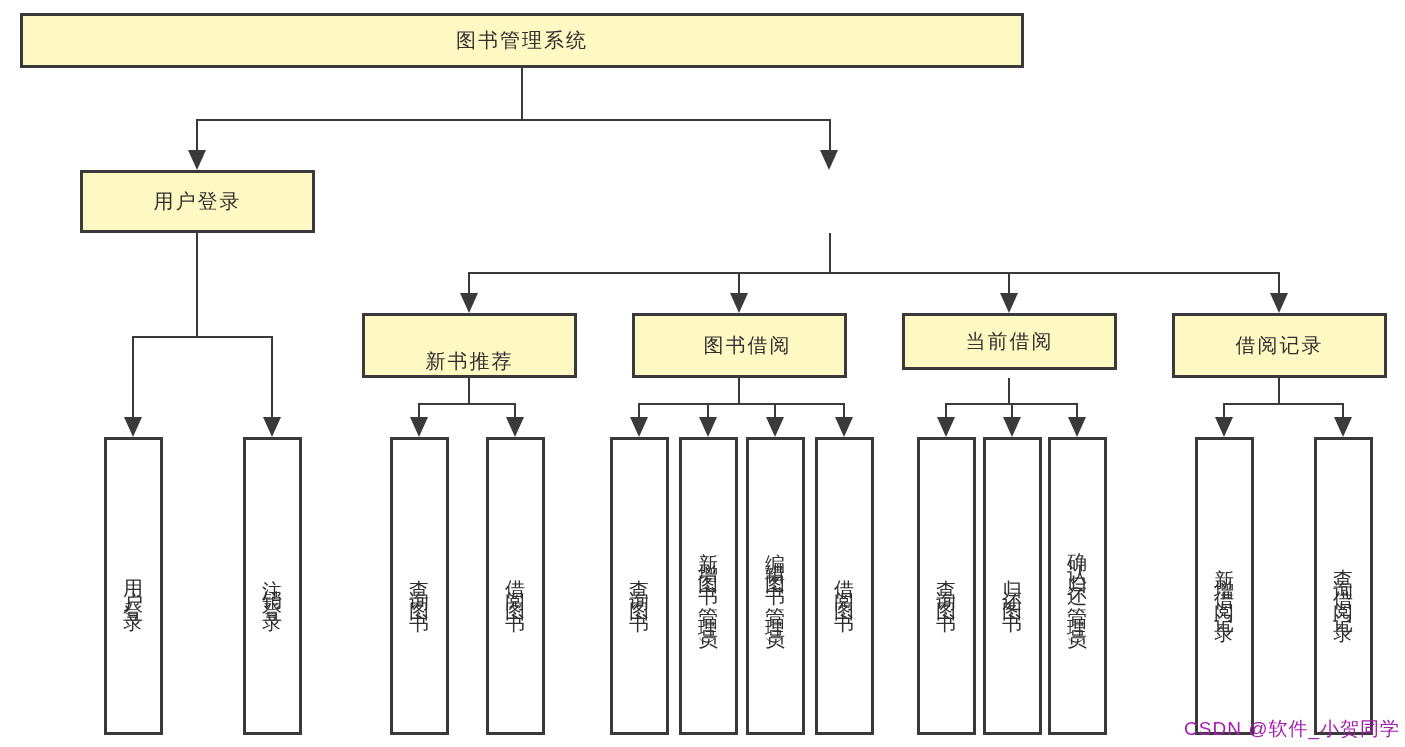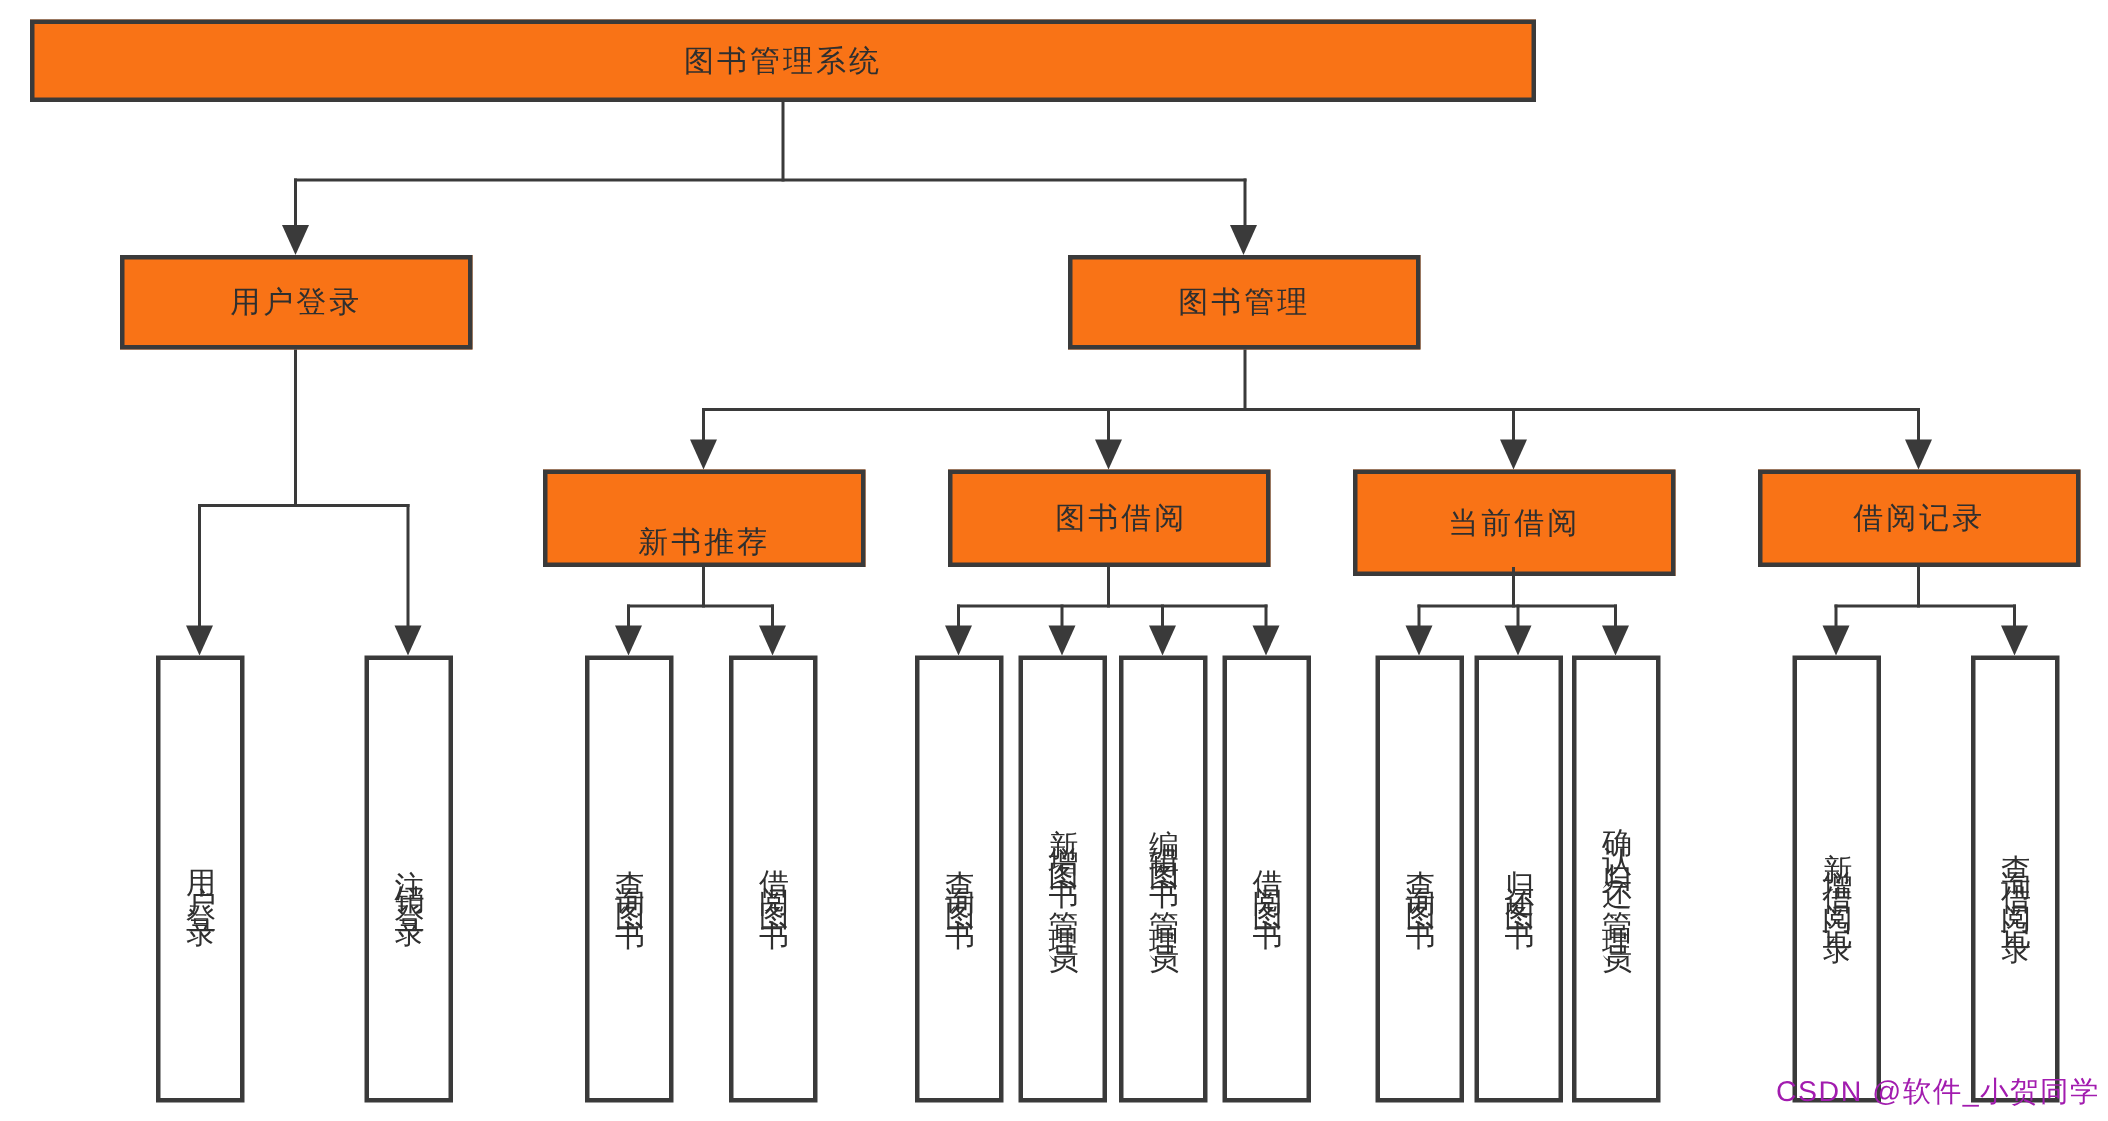--- a/index.html
+++ b/index.html
@@ -8,21 +8,21 @@
     width:1405px;height:747px;
     background:#ffffff;
     font-family:"Liberation Sans",sans-serif;
     overflow:hidden;
   }
   
   .node{
     position:absolute;
     box-sizing:border-box;
     border:3px solid #3a3a3a;
-    background:#f97316;
+    background:#fef9c3;
     display:flex;align-items:center;justify-content:center;
     font-size:20px;color:#2f2f2f;letter-spacing:2px;
     white-space:nowrap;
   }
   
   .leaf{
     position:absolute;
     box-sizing:border-box;
     border:3px solid #3a3a3a;
     background:#ffffff;
@@ -64,23 +64,20 @@
   <div class="v" style="left:521px;top:68px;height:53px;"></div>
   <div class="h" style="left:196px;top:119px;width:635px;"></div>
   <div class="v" style="left:196px;top:119px;height:34px;"></div>
   <div class="v" style="left:829px;top:119px;height:34px;"></div>
   <div class="a" style="left:188px;top:150px;"></div>
   <div class="a" style="left:820px;top:150px;"></div>
 
   <div class="node" style="left:80px;top:170px;width:235px;height:63px;">
     <span>用户登录</span>
   </div>
-  <div class="node" style="left:712px;top:170px;width:235px;height:63px;">
-    <span>图书管理</span>
-  </div>
 
   <div class="v" style="left:196px;top:233px;height:105px;"></div>
   <div class="h" style="left:132px;top:336px;width:141px;"></div>
   <div class="v" style="left:132px;top:336px;height:84px;"></div>
   <div class="v" style="left:271px;top:336px;height:84px;"></div>
   <div class="a" style="left:124px;top:417px;"></div>
   <div class="a" style="left:263px;top:417px;"></div>
 
   <div class="v" style="left:829px;top:233px;height:41px;"></div>
   <div class="h" style="left:468px;top:272px;width:812px;"></div>
@@ -92,21 +89,21 @@
   <div class="a" style="left:730px;top:293px;"></div>
   <div class="a" style="left:1000px;top:293px;"></div>
   <div class="a" style="left:1270px;top:293px;"></div>
 
   <div class="node" style="left:362px;top:313px;width:215px;height:65px;align-items:flex-end;">
     <span>新书推荐</span>
   </div>
   <div class="node" style="left:632px;top:313px;width:215px;height:65px;padding-left:16px;">
     <span>图书借阅</span>
   </div>
-  <div class="node" style="left:902px;top:313px;width:215px;height:71px;">
+  <div class="node" style="left:902px;top:313px;width:215px;height:57px;">
     <span>当前借阅</span>
   </div>
   <div class="node" style="left:1172px;top:313px;width:215px;height:65px;">
     <span>借阅记录</span>
   </div>
 
   <div class="v" style="left:468px;top:378px;height:27px;"></div>
   <div class="h" style="left:418px;top:403px;width:98px;"></div>
   <div class="v" style="left:418px;top:403px;height:16px;"></div>
   <div class="v" style="left:514px;top:403px;height:16px;"></div>

